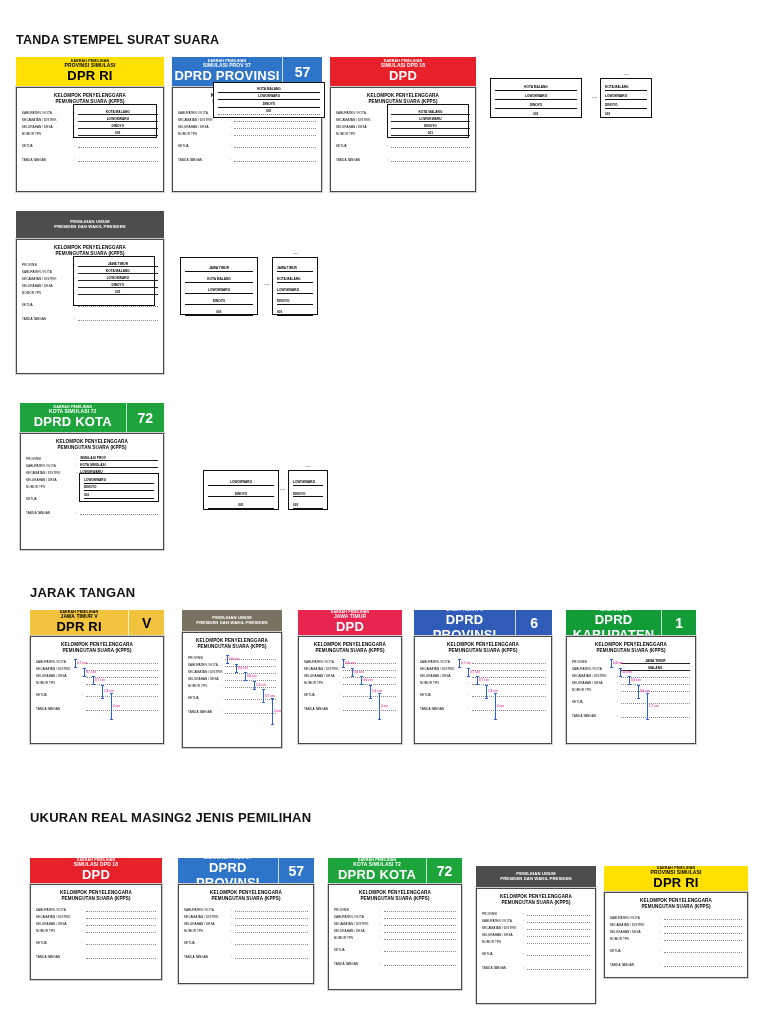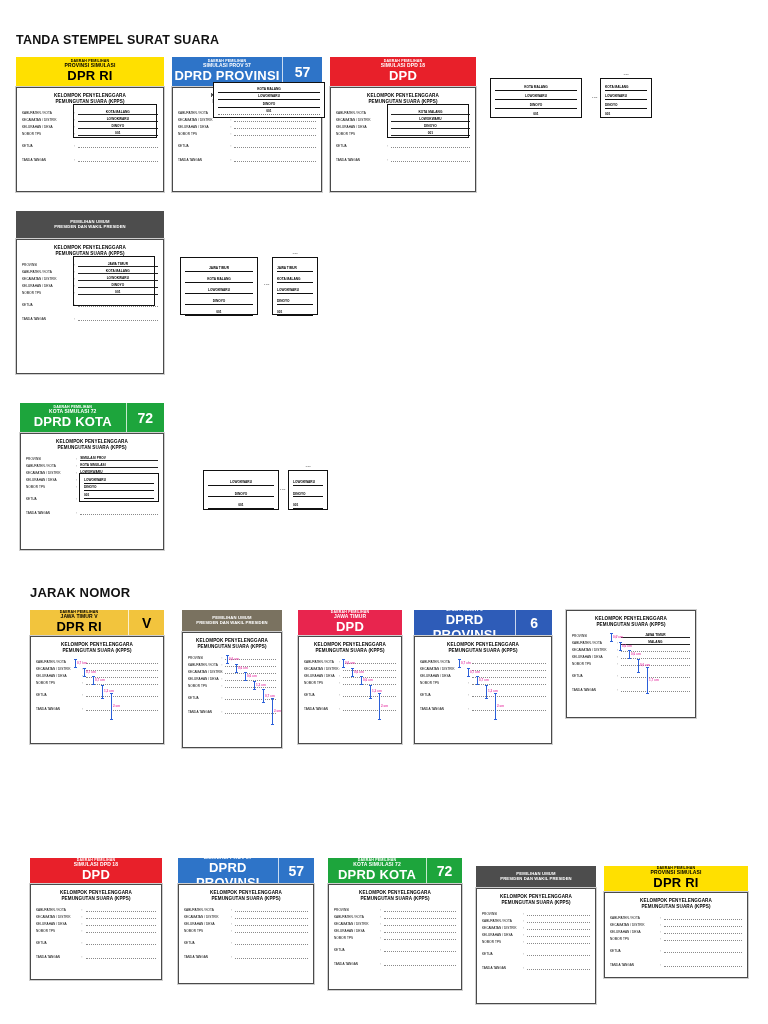--- a/index.html
+++ b/index.html
@@ -505,21 +505,21 @@
           <span>DINOYO</span>
         </div>
         <div class="d-line l" style="height:10.666666666666666px;">
           <span>001</span>
         </div>
         <div class="tiny-dim" style="left:50%;top:-6px;transform:translateX(-50%);">1 cm</div>
         <div class="tiny-dim" style="left:-9px;top:45%;">1 cm</div>
       </div>
     </div>
 
-  <div class="section-title" style="left:30px;top:585px;font-size:13px;">JARAK NOMOR</div>
+  <div class="section-title" style="left:30px;top:585px;font-size:13px;">JARAK TANGAN</div>
 
   <div id="row2">
       <div class="stamp" style="left: 30px; top: 610px; width: 134px;">
         <div class="banner " style="background:#F2C43D;color:#000000;height:26px;">
             <div class="banner-main">
               <div class="b-l1">DAERAH PEMILIHAN</div>
               <div class="b-l2">JAWA TIMUR V</div>
               <div class="b-l3">DPR RI</div>
             </div>
           <div class="banner-num">V</div>
@@ -796,20 +796,28 @@
             <div class="cap" style="left:70px;top:60.5px;"></div>
             <div class="txt" style="left:73px;top:52px;">1,2 cm</div>
             <div class="bar" style="left:80px;top:56px;height:26px;"></div>
             <div class="cap" style="left:79px;top:56px;"></div>
             <div class="cap" style="left:79px;top:82px;"></div>
             <div class="txt" style="left:82px;top:67px;">2 cm</div>
           </div>
      </div>
       </div>
       <div class="stamp" style="left: 566px; top: 610px; width: 130px;">
+        <div class="banner " style="background:#129C37;color:#ffffff;height:26px;">
+            <div class="banner-main">
+              <div class="b-l1">DAERAH PEMILIHAN</div>
+              <div class="b-l2">MALANG 1</div>
+              <div class="b-l3">DPRD KABUPATEN</div>
+            </div>
+          <div class="banner-num">1</div>
+          </div>
         <div class="body" style="height:108px;">
        <div class="body-title">
          <div>KELOMPOK PENYELENGGARA</div>
          <div>PEMUNGUTAN SUARA (KPPS)</div>
        </div>
        <div class="rows">
             <div class="row">
             <div class="lab">PROVINSI</div>
             <div class="col">:</div>
             <div class="val filled">
@@ -868,20 +876,21 @@
             <div class="txt" style="left:73px;top:52px;">0,6 cm</div>
             <div class="bar" style="left:80px;top:56px;height:26px;"></div>
             <div class="cap" style="left:79px;top:56px;"></div>
             <div class="cap" style="left:79px;top:82px;"></div>
             <div class="txt" style="left:82px;top:67px;">1,7 cm</div>
           </div>
      </div>
       </div>
     </div>
 
+  <div class="section-title" style="left:30px;top:810px;font-size:13px;">UKURAN REAL MASING2 JENIS PEMILIHAN</div>
 
   <div id="row3">
       <div class="stamp" style="left: 30px; top: 858px; width: 132px;">
         <div class="banner " style="background:#E8202A;color:#ffffff;height:26px;">
             <div class="banner-main">
               <div class="b-l1">DAERAH PEMILIHAN</div>
               <div class="b-l2">SIMULASI DPD 18</div>
               <div class="b-l3">DPD</div>
             </div>
           </div>

